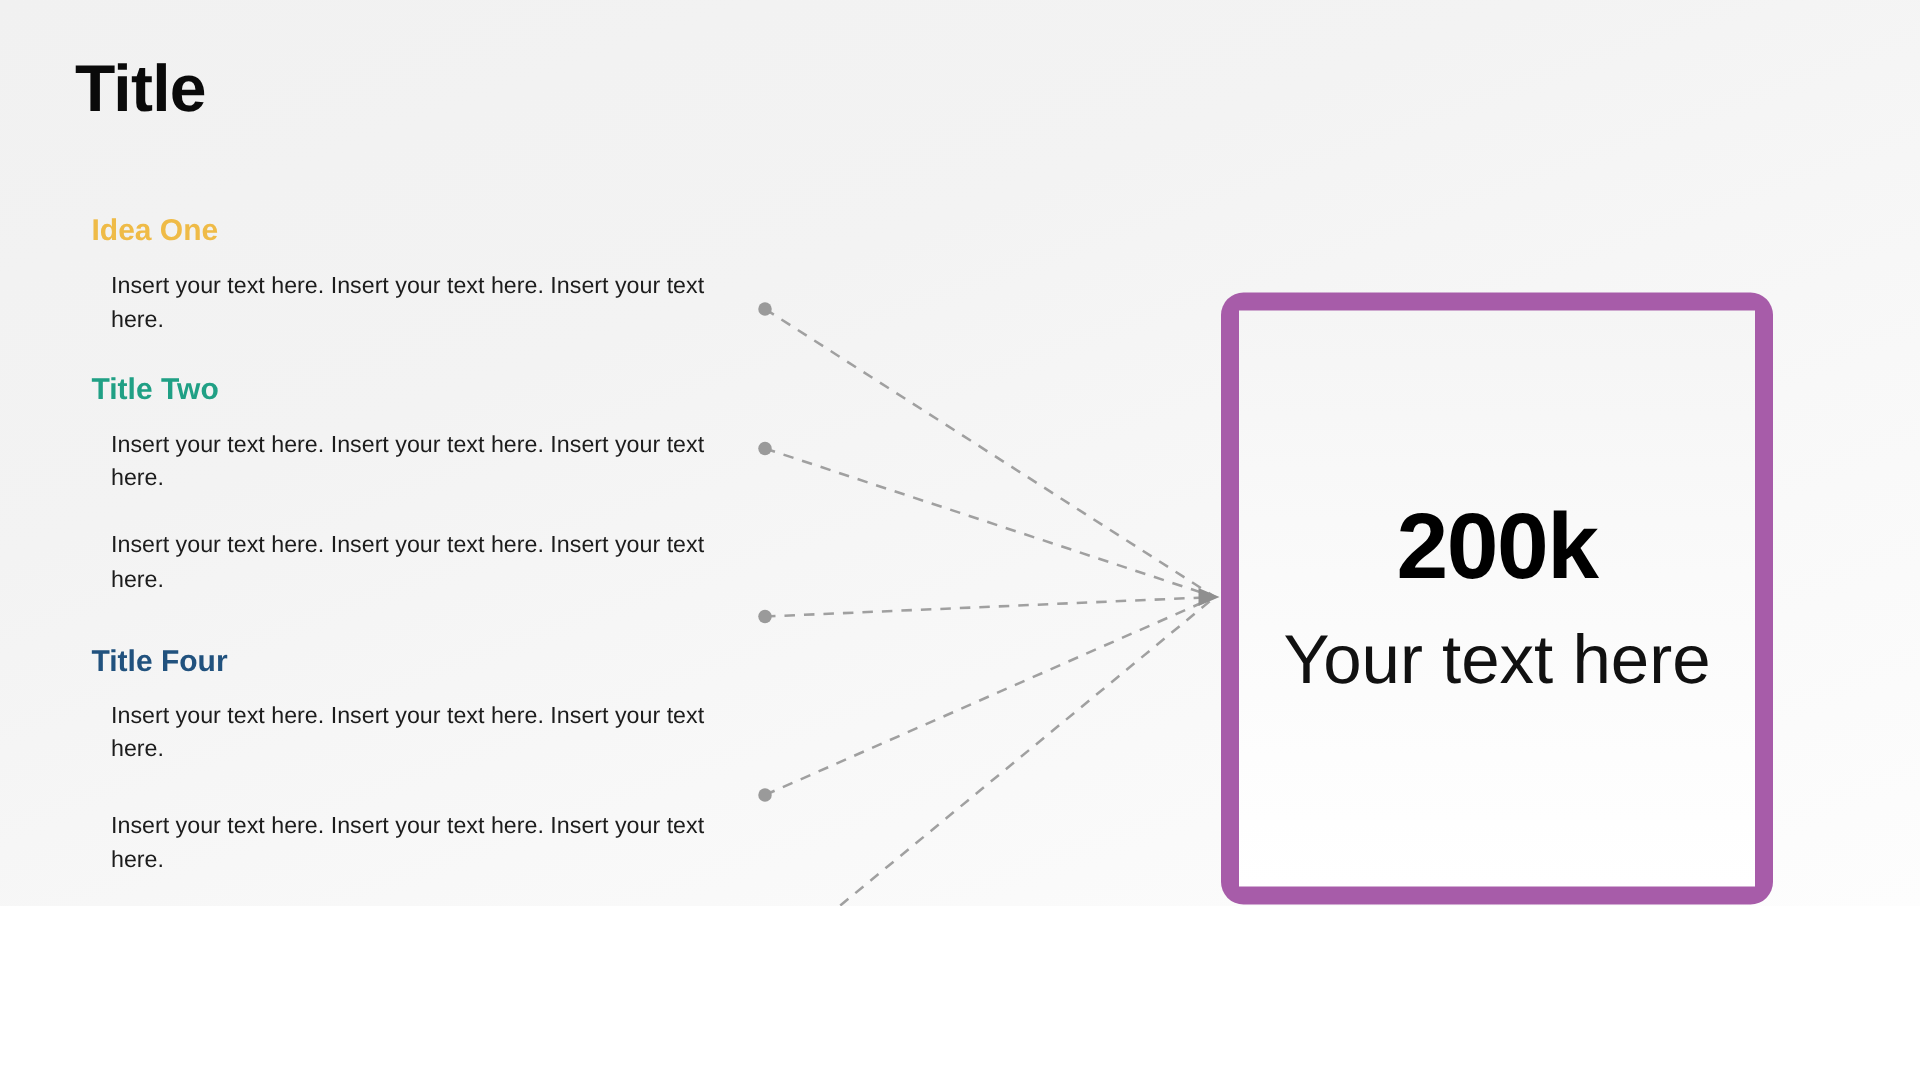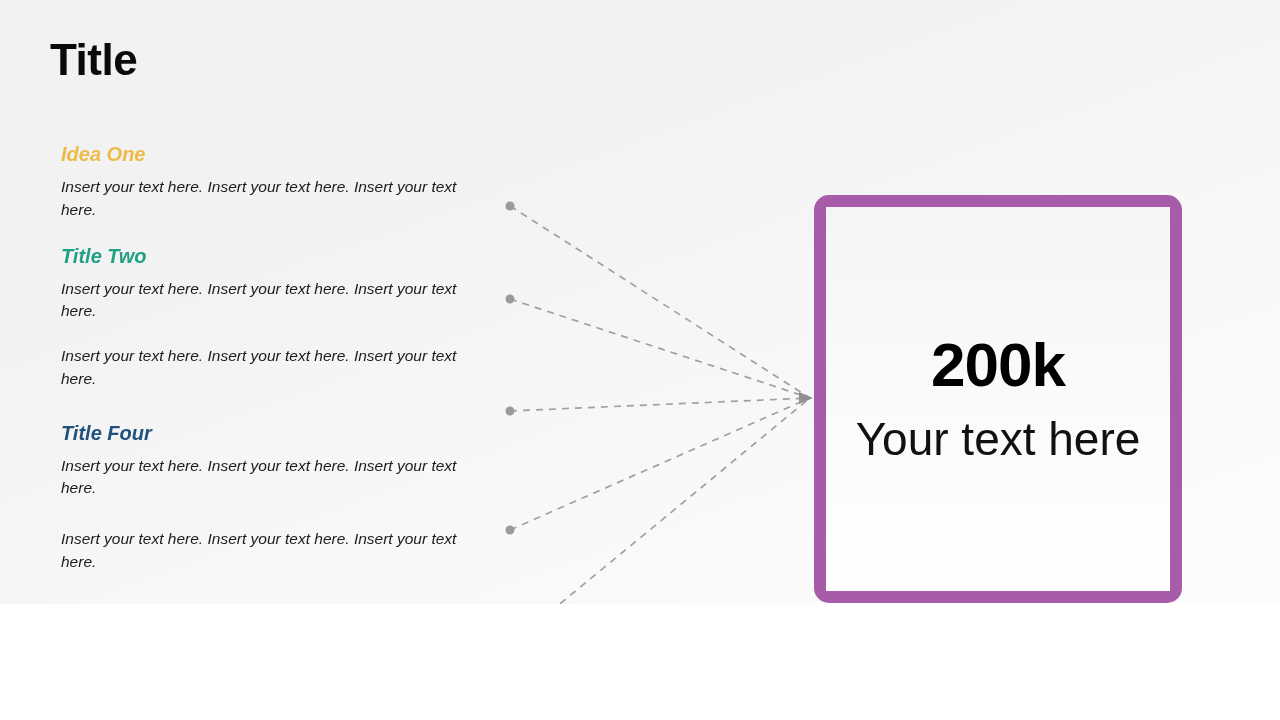--- a/index.html
+++ b/index.html
@@ -34,34 +34,33 @@
 
   
   .ideas {
     position: absolute;
     left: 61px;
     top: 142px;
     width: 420px;
   }
   .idea-block {
     margin-bottom: 22px;
-    font-style: italic;
   }
   .idea-block:last-child { margin-bottom: 0; }
   .idea-heading {
     font-size: 20px;
     font-weight: bold;
     line-height: 1.25;
     margin: 0 0 9px 0;
   }
   .idea-body {
     font-size: 15.5px;
     line-height: 1.47;
     color: #1c1c1c;
-    margin: 0;
+    margin: 13px;
     width: 416px;
   }
 
   
   .connectors {
     position: absolute;
     left: 0;
     top: 0;
     width: 1280px;
     height: 720px;

